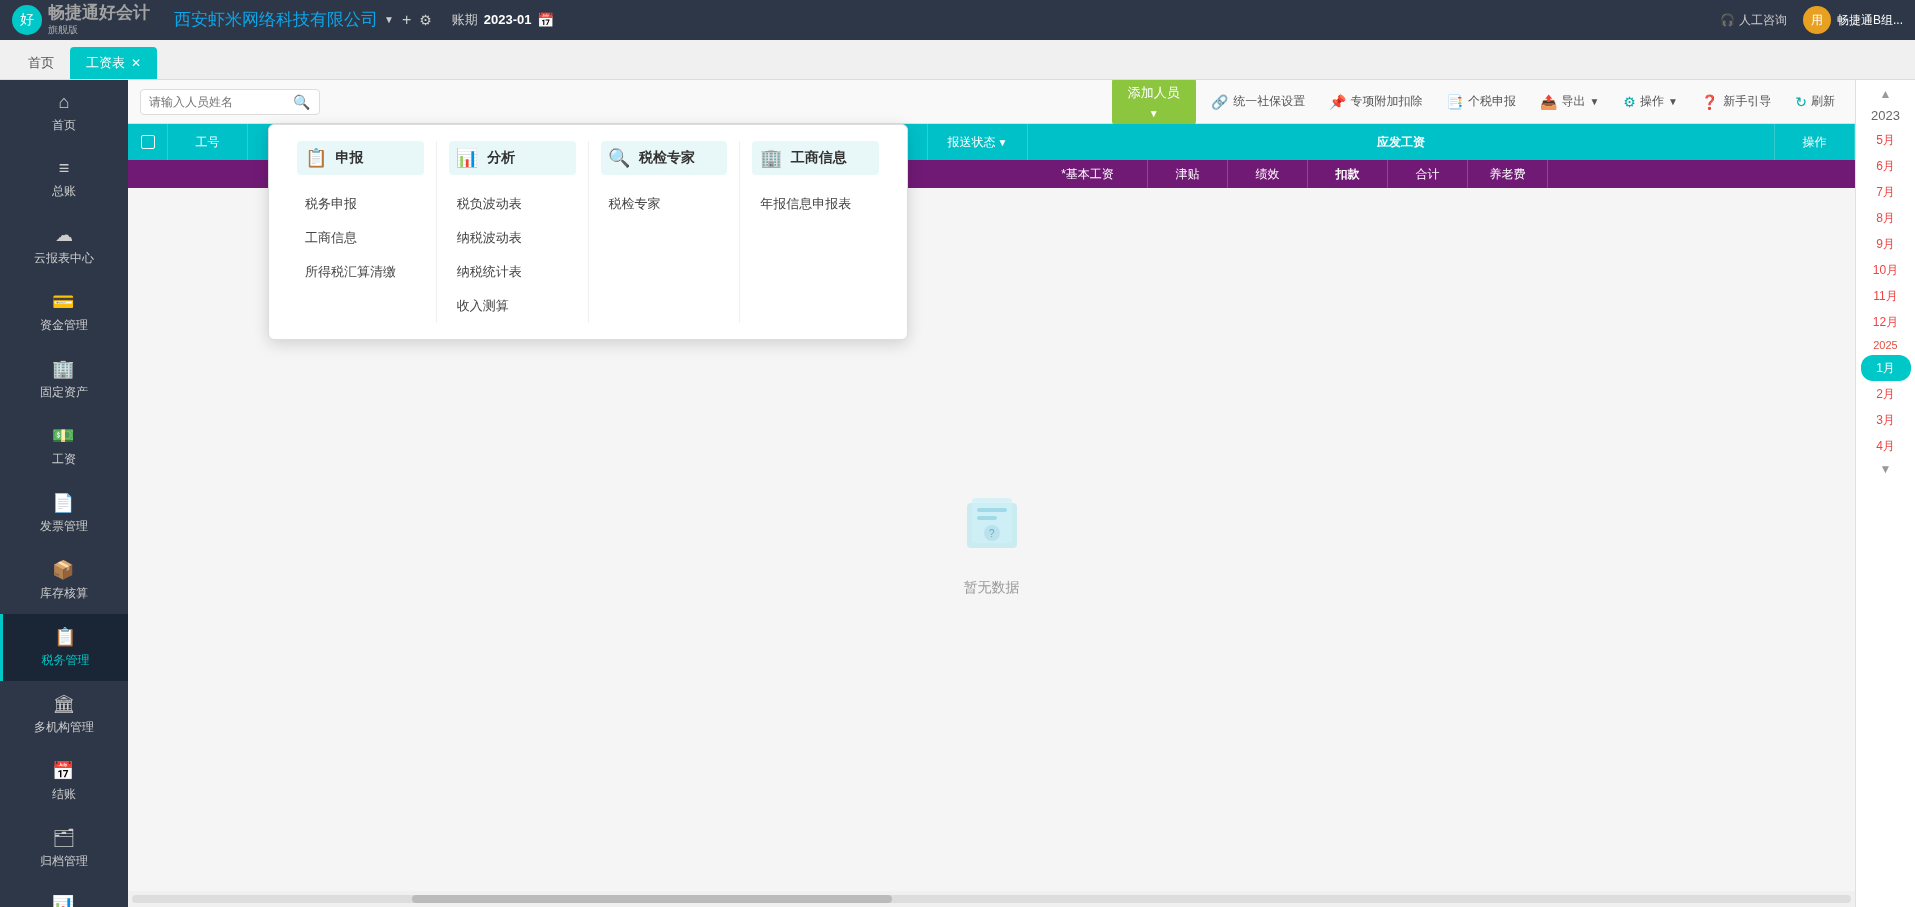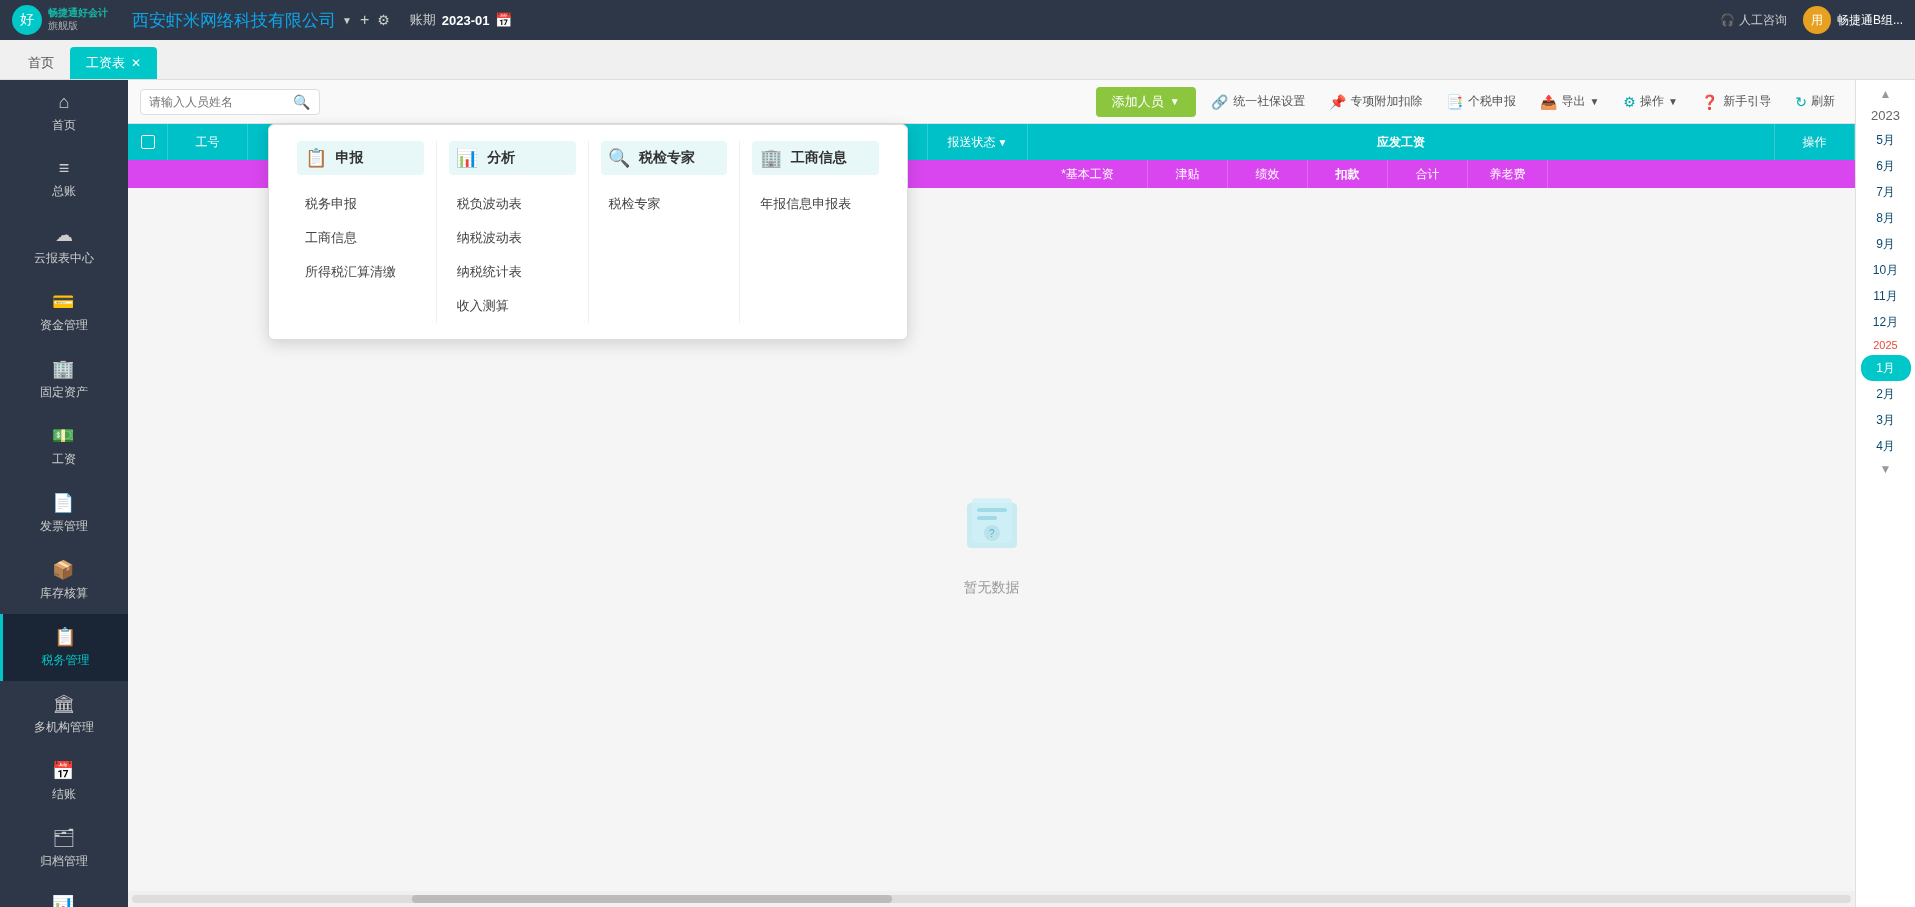--- a/index.html
+++ b/index.html
@@ -11,21 +11,21 @@
       background: #2d3748;
       display: flex;
       align-items: center;
       padding: 0 12px;
       justify-content: space-between;
       flex-shrink: 0;
     }
     .top-bar-left { display: flex; align-items: center; gap: 8px; }
     .logo-area { display: flex; align-items: center; gap: 6px; }
     .logo-icon { width: 30px; height: 30px; background: #00c8c8; border-radius: 50%; display: flex; align-items: center; justify-content: center; color: white; font-size: 14px; }
-    .logo-text { color: #14b8a6; font-size: 10px; font-weight: bold; line-height: 1.2; }
+    .logo-text { color: #a3a3a3; font-size: 17px; font-weight: bold; line-height: 1.2; }
     .logo-sub { color: #aaa; font-size: 10px; }
     .company-selector { display: flex; align-items: center; gap: 6px; color: white; font-size: 13px; margin-left: 16px; }
     .company-name { color: #0ea5e9; font-size: 17px; }
     .dropdown-arrow { color: #ccc; font-size: 10px; }
     .add-btn { color: #ccc; font-size: 16px; cursor: pointer; }
     .settings-btn { color: #ccc; font-size: 14px; cursor: pointer; }
     .period-area { display: flex; align-items: center; gap: 6px; color: #ccc; font-size: 13px; margin-left: 12px; }
     .period-label { color: #ccc; }
     .period-value { color: white; font-weight: bold; }
     .calendar-icon { color: #00c8c8; font-size: 14px; }
@@ -138,20 +138,21 @@
       background: #8cc63f;
       color: white;
       border: none;
       padding: 6px 16px;
       border-radius: 4px;
       font-size: 13px;
       cursor: pointer;
       display: flex;
       align-items: center;
       gap: 6px;
+      flex-direction: column;
     }
     .add-person-btn .btn-arrow { font-size: 10px; }
     .toolbar-action {
       display: flex;
       align-items: center;
       gap: 4px;
       color: #555;
       font-size: 12px;
       cursor: pointer;
       padding: 4px 8px;
@@ -259,21 +260,21 @@
       overflow-y: auto;
     }
     .cal-year { font-size: 13px; color: #666; margin: 4px 0; }
     .cal-month {
       width: 50px;
       height: 26px;
       display: flex;
       align-items: center;
       justify-content: center;
       font-size: 12px;
-      color: #0c4a6e;
+      color: #ef4444;
       cursor: pointer;
       border-radius: 4px;
     }
     .cal-month.active { background: #00c8c8; color: white; border-radius: 12px; }
     .cal-nav { width: 20px; height: 20px; display: flex; align-items: center; justify-content: center; color: #999; cursor: pointer; font-size: 12px; }
 
     
     .dropdown-popup {
       position: absolute;
       top: 44px;
@@ -508,21 +509,21 @@
       </div>
 
       <div class="th col-wage-group" style="flex:1;justify-content:center;">
         <span>应发工资</span>
       </div>
       <div class="th col-action">
         <span>操作</span>
       </div>
     </div>
 
-    <div class="table-sub-header" style="background:#d946ef;">
+    <div class="table-sub-header" style="background:#701a75;">
 
       <div style="width:40px;flex-shrink:0;"></div>
       <div style="width:80px;flex-shrink:0;"></div>
       <div style="width:100px;flex-shrink:0;"></div>
       <div style="width:100px;flex-shrink:0;"></div>
       <div style="width:100px;flex-shrink:0;"></div>
       <div style="width:160px;flex-shrink:0;"></div>
       <div style="width:120px;flex-shrink:0;"></div>
       <div style="width:100px;flex-shrink:0;"></div>
       <div style="width:100px;flex-shrink:0;"></div>

